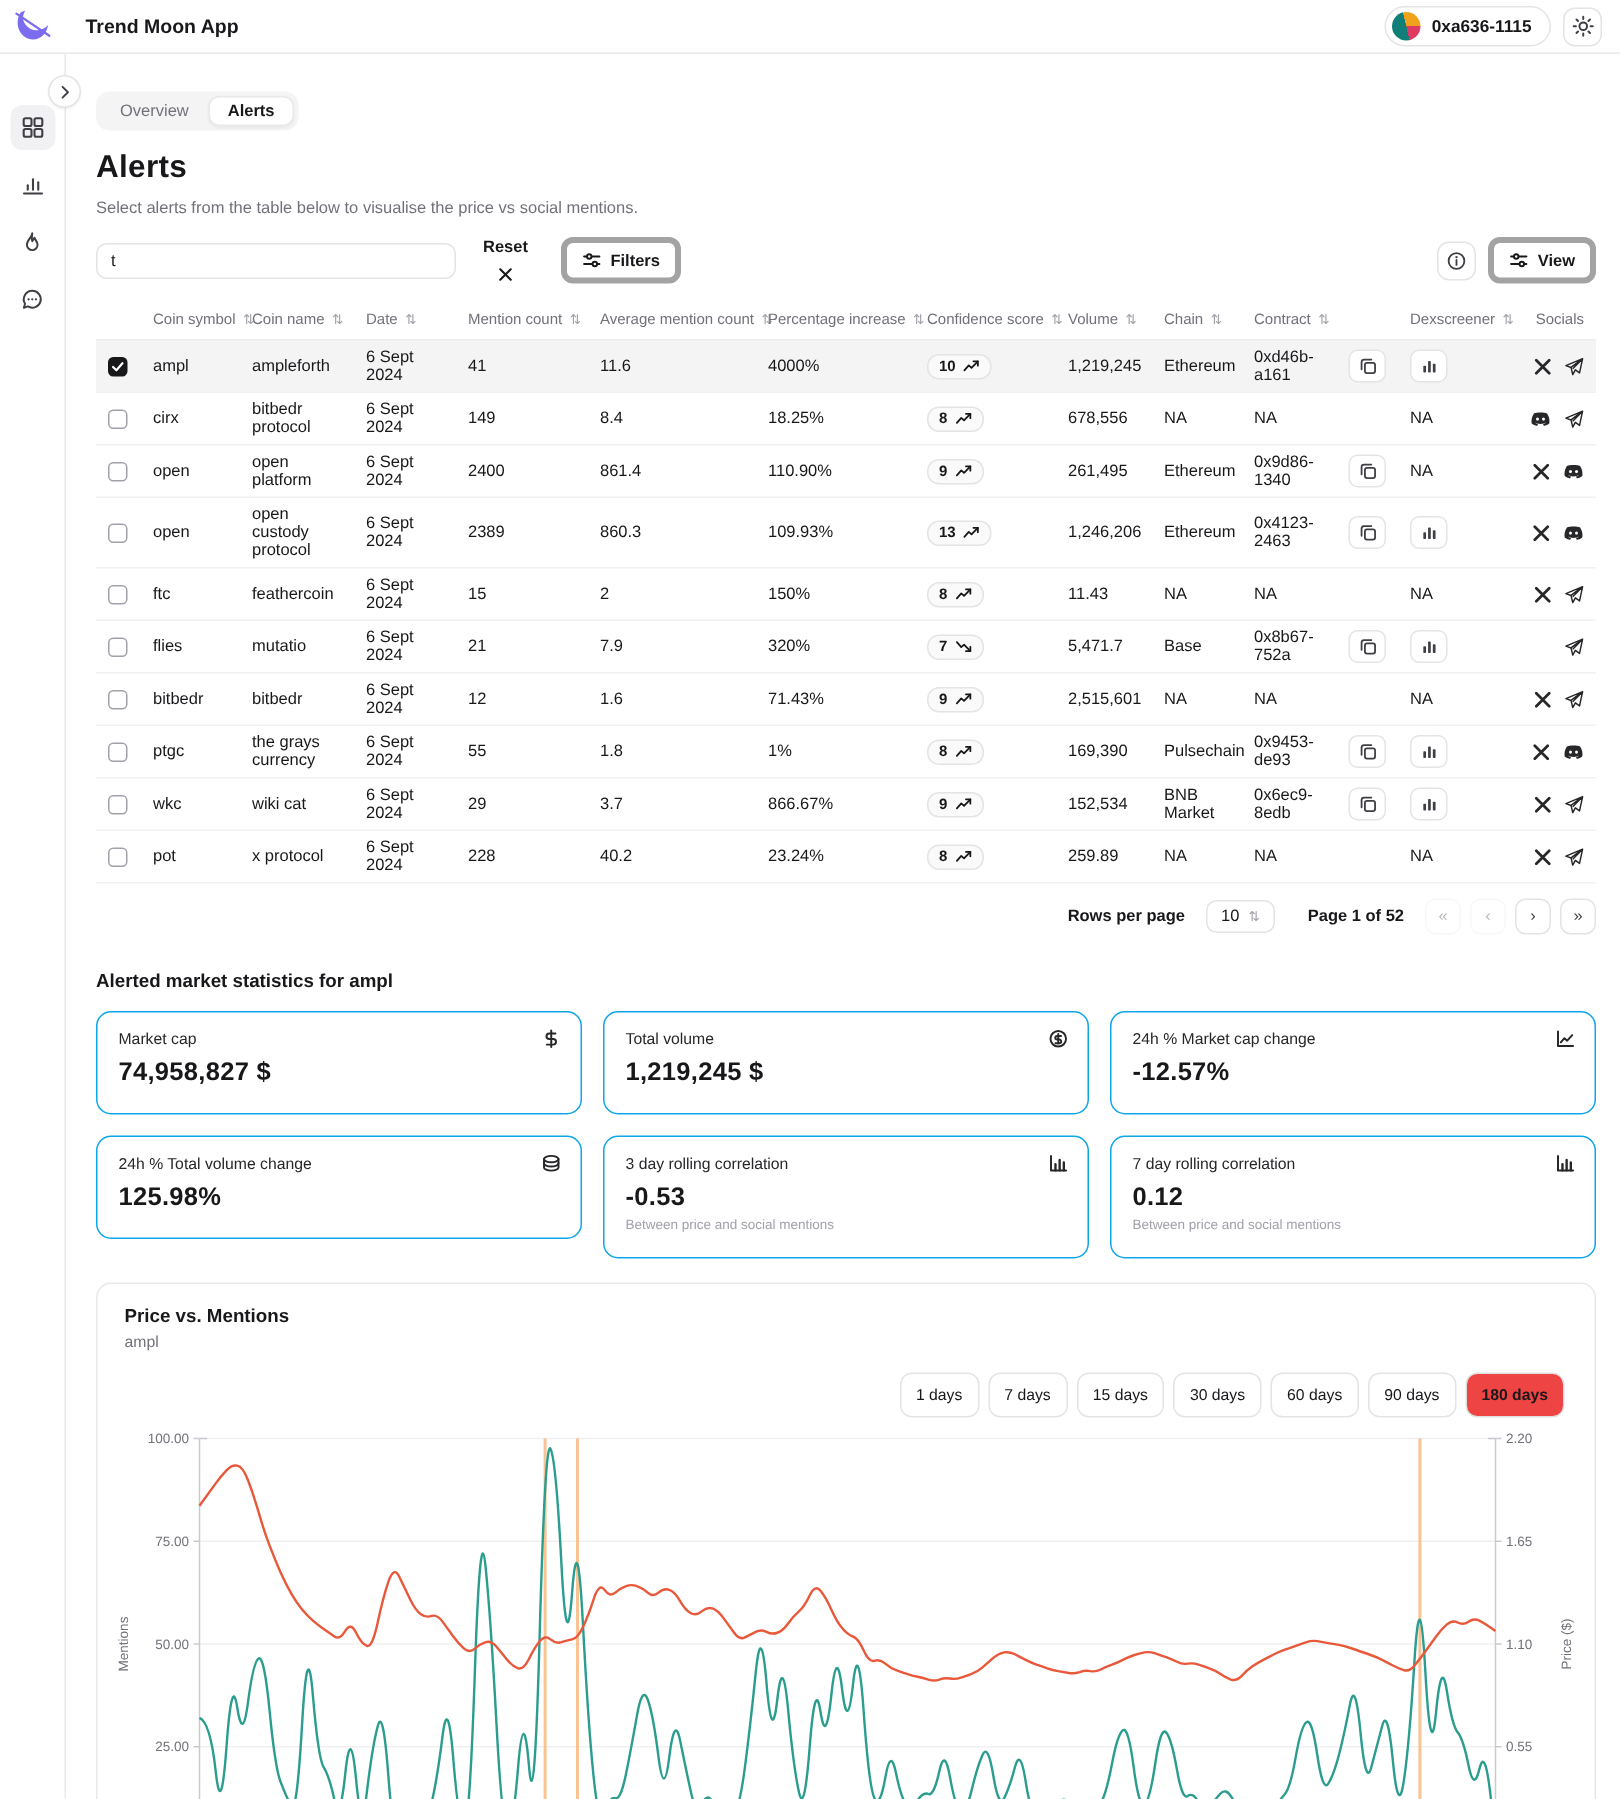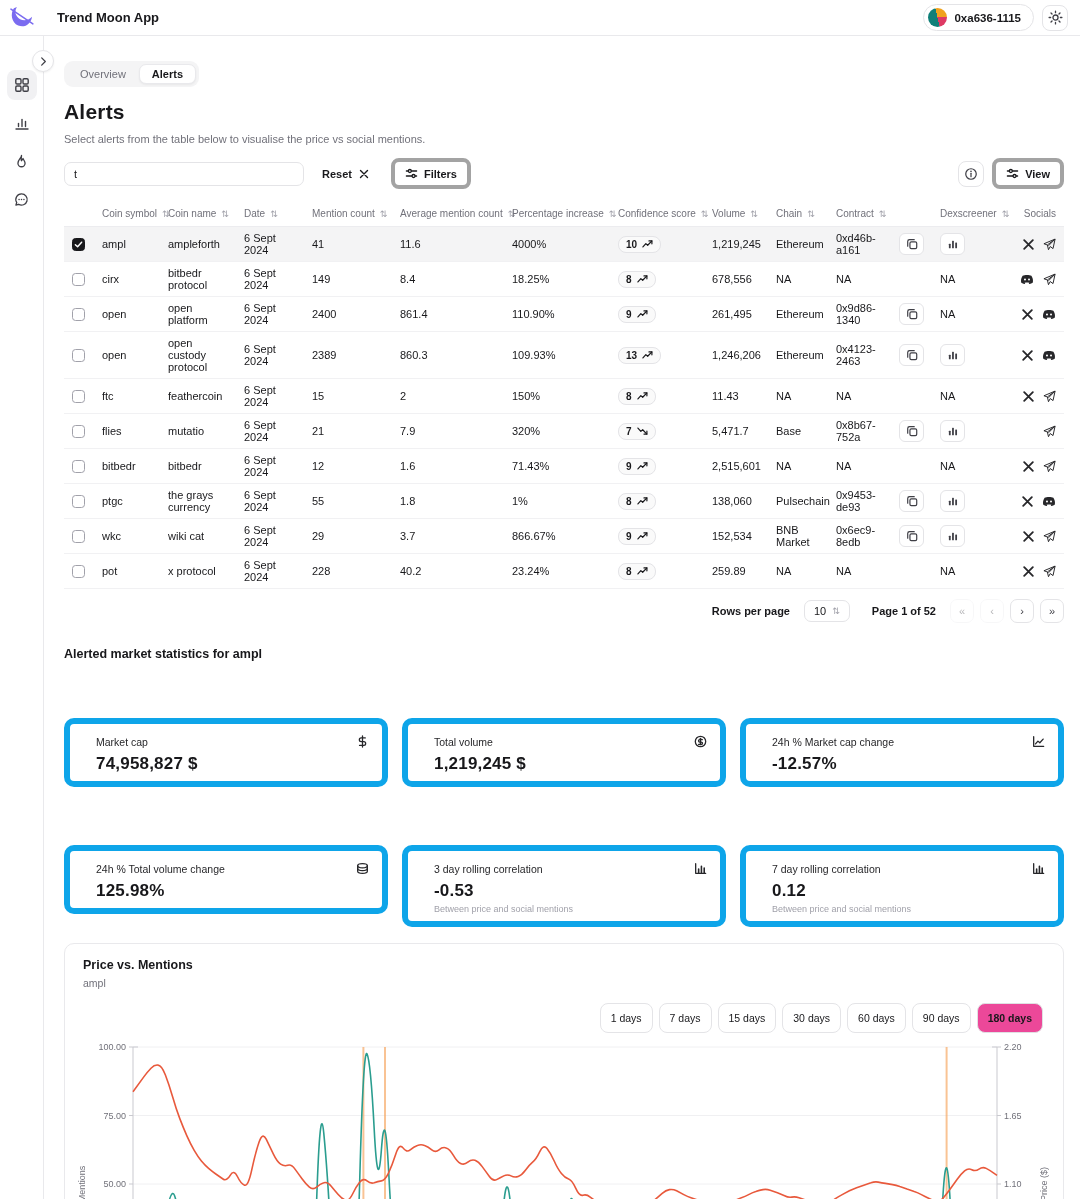--- a/index.html
+++ b/index.html
@@ -38,21 +38,21 @@
   .tab { font-size:11px; padding:4px 13px; border-radius:7px; color:#71717a; cursor:pointer; }
   .tab.active { background:#fff; color:#18181b; font-weight:bold; border:1px solid #e9e9ec;
     box-shadow:0 1px 2px rgba(0,0,0,.05); padding:3px 12px; }
   h1 { font-size:21px; margin-top:13px; letter-spacing:.2px; }
   .subtitle { font-size:11px; color:#71717a; margin-top:9px; }
 
   .controls { display:flex; align-items:center; margin-top:13px; }
   .search-input { width:240px; height:24px; border:1px solid #e4e4e7; border-radius:7px; font-size:11px;
     padding:0 9px; color:#18181b; outline:none; font-family:inherit; }
   .reset-btn { display:flex; align-items:center; gap:7px; font-size:11px; font-weight:bold;
-    background:none; border:none; margin-left:18px; cursor:pointer; color:#18181b; font-family:inherit; }
+    background:none; border:none; margin-left:18px; cursor:pointer; color:#18181b; font-family:inherit;flex-direction:column; }
   .btn { display:flex; align-items:center; gap:6px; font-size:11px; font-weight:bold; background:#fff;
     border:4px solid #a3a3a3; border-radius:8px; padding:5px 10px; cursor:pointer; color:#18181b; font-family:inherit; }
   .filters-btn { margin-left:22px; }
   .controls-right { margin-left:auto; display:flex; align-items:center; gap:8px; }
   .info-btn { width:26px; height:26px; border:1px solid #e4e4e7; border-radius:8px; background:#fff;
     display:flex; align-items:center; justify-content:center; color:#3f3f46; cursor:pointer; }
 
   
   table { width:1000px; border-collapse:collapse; margin-top:13px; table-layout:fixed; }
   thead th { font-size:10px; color:#71717a; font-weight:normal; text-align:left; padding:6px 8px 7px 8px;
@@ -77,35 +77,35 @@
   .rpp-select { display:flex; align-items:center; gap:6px; border:1px solid #e4e4e7; border-radius:7px;
     padding:4px 9px; font-size:11px; cursor:pointer; background:#fff; }
   .page-label { font-weight:bold; margin-left:8px; }
   .pg-btn { width:24px; height:24px; border:1px solid #e4e4e7; border-radius:7px; background:#fff; color:#3f3f46;
     font-size:11px; display:flex; align-items:center; justify-content:center; cursor:pointer; font-family:inherit; }
   .pg-btn.disabled { opacity:.38; border-color:#ececef; }
 
   
   .stats-heading { font-size:12.5px; font-weight:bold; margin-top:24px; }
   .cards { display:grid; grid-template-columns:repeat(3,1fr); gap:14px; margin-top:13px; }
-  .card { border:6px solid #0ea5e9; border-radius:10px; background:#fff; padding:12px 26px; height:69px; position:relative;margin-top:44px; }
+  .card { border:1px solid #0ea5e9; border-radius:10px; background:#fff; padding:12px 14px; height:69px; position:relative; }
   .card .label { font-size:10.5px; color:#27272a; }
   .card .value { font-size:17px; font-weight:bold; margin-top:6px; letter-spacing:.2px; }
   .card .note { font-size:9px; color:#a1a1aa; margin-top:3px; }
   .card .card-icon { position:absolute; top:11px; right:13px; color:#27272a; }
   .card.tall { height:82px; }
 
   
   .chart-card { border:1px solid #e9e9ec; border-radius:10px; background:#fff; margin-top:16px; padding:14px 8px 10px 8px; }
   .chart-title { font-size:12.5px; font-weight:bold; margin-left:10px; }
   .chart-sub { font-size:10.5px; color:#71717a; margin-left:10px; margin-top:5px; }
   .ranges { display:flex; justify-content:flex-end; gap:6px; margin-top:14px; margin-right:12px; }
   .range-btn { font-size:10.5px; border:1px solid #e4e4e7; border-radius:8px; background:#fff; padding:8px 10px;
     cursor:pointer; color:#18181b; font-family:inherit; }
-  .range-btn.active { background:#ec4899; border-color:#e0e0e3; font-weight:bold; }
+  .range-btn.active { background:#ef4444; border-color:#e0e0e3; font-weight:bold; }
 </style>
 </head>
 <body>
 
 <div class="topbar">
   <svg class="logo" viewBox="0 0 32 32">
     <path d="M7 5 C2.5 11 4 22 12 25.5 C20.5 29 27.5 22.5 28.5 15 C23 21 14.5 20.5 10.5 14.5 C8 10.5 8.3 7.5 10.5 3.5 Z" fill="#7b6cf0"></path>
     <path d="M3.5 6 L29.5 23.5" stroke="#7b6cf0" stroke-width="1.8" stroke-linecap="round"></path>
   </svg>
   <span class="app-title">Trend Moon App</span>
@@ -532,21 +532,21 @@
     <td>ptgc</td>
     <td>the grays currency</td>
     <td>6 Sept 2024</td>
     <td>55</td>
     <td>1.8</td>
     <td>1%</td>
     <td><span class="conf-badge">8 <svg width="11" height="10" viewBox="0 0 12 10">
                 <path d="M1 8.2 L4.2 4.6 L6.2 6.4 L10.8 1.6" fill="none" stroke="currentColor" stroke-width="1.3" stroke-linecap="round" stroke-linejoin="round"></path>
                 <path d="M7.6 1.6 H10.8 V4.8" fill="none" stroke="currentColor" stroke-width="1.3" stroke-linecap="round" stroke-linejoin="round"></path>
               </svg></span></td>
-    <td>138,060</td>
+    <td>169,390</td>
     <td>Pulsechain</td>
     <td>
             <div class="contract-cell">
               <span>0x9453-de93</span>
               <span class="mini-btn">
                 <svg width="12" height="12" viewBox="0 0 14 14" class="ico">
                   <rect x="4.6" y="4.6" width="7.9" height="7.9" rx="1.6"></rect>
                   <path d="M9.6 2 H4 a2 2 0 0 0 -2 2 v5.6"></path>
                 </svg>
               </span>

